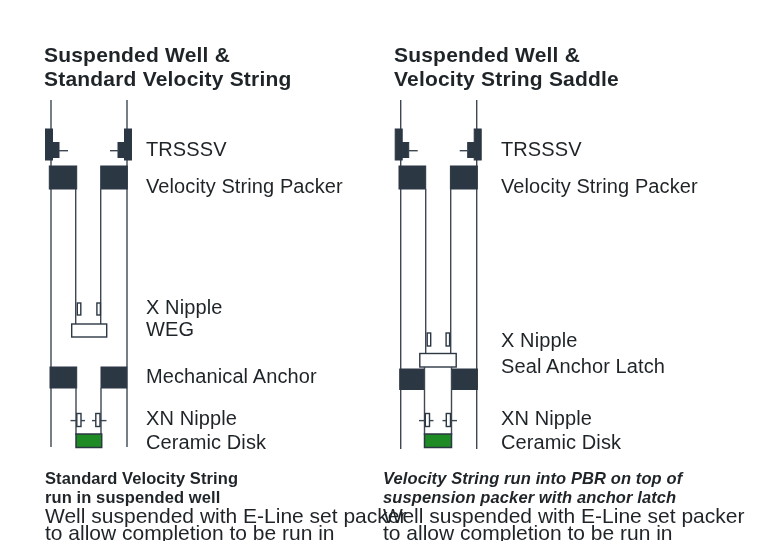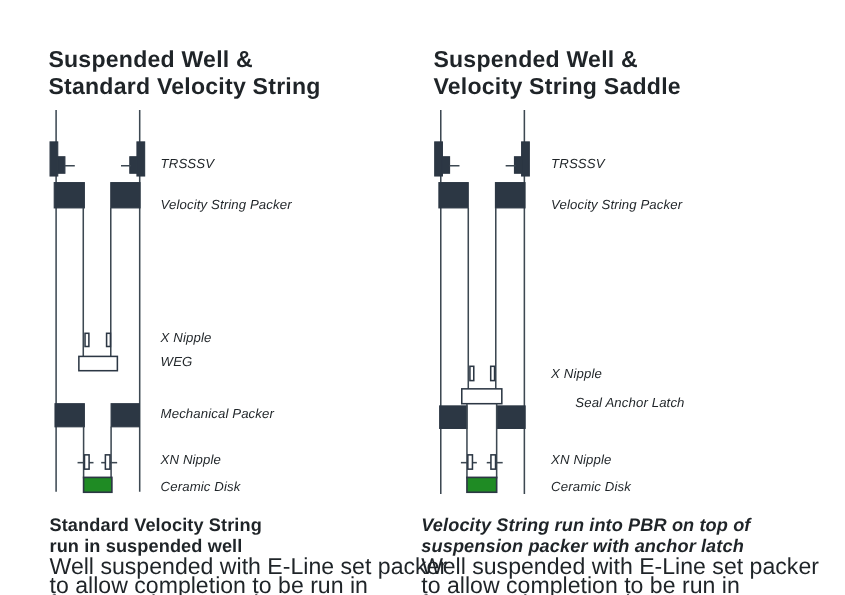--- a/index.html
+++ b/index.html
@@ -5,21 +5,21 @@
   html,body { margin:0; padding:0; background:#ffffff; }
   .canvas {
     position:relative; width:768px; height:541px; background:#ffffff;
     font-family:"Liberation Sans", sans-serif; color:var(--ink,#1f2428); overflow:hidden;margin-top:32px;
   }
   .title {
     position:absolute; margin:0; font-size:21px; line-height:23.5px; font-weight:600;
     letter-spacing:.2px; white-space:pre-line;
   }
   .dlabel {
-    position:absolute; font-size:12px; line-height:17px; letter-spacing:.1px; white-space:nowrap;font-style:italic;
+    position:absolute; font-size:20px; line-height:17px; letter-spacing:.1px; white-space:nowrap;
   }
   .cap-title {
     position:absolute; font-size:16.5px; font-weight:700; line-height:18.5px;
     letter-spacing:.1px; white-space:pre-line;
   }
   .cap-body {
     position:absolute; font-size:21px; line-height:16.5px; white-space:pre-line;
   }
   svg.diagram { position:absolute; overflow:visible; }
   .blk  { fill:var(--dark,#2c3744); stroke:var(--dark,#2c3744); stroke-width:1; }
@@ -77,21 +77,21 @@
       <rect class="hollow" x="95.8" y="381.5" width="4.2" height="13"></rect>
     </g>
 
     <rect class="disk" x="76" y="402" width="25.7" height="13.5"></rect>
   </svg>
 
   <div class="dlabel" style="left:146px; top:109px;">TRSSSV</div>
   <div class="dlabel" style="left:146px; top:146px;">Velocity String Packer</div>
   <div class="dlabel" style="left:146px; top:267px;">X Nipple</div>
   <div class="dlabel" style="left:146px; top:289px;">WEG</div>
-  <div class="dlabel" style="left:146px; top:336px;">Mechanical Packer</div>
+  <div class="dlabel" style="left:146px; top:336px;">Mechanical Anchor</div>
   <div class="dlabel" style="left:146px; top:378px;">XN Nipple</div>
   <div class="dlabel" style="left:146px; top:402px;">Ceramic Disk</div>
 
   <div class="cap-title" style="left:45px; top:437px;">Standard Velocity String
 run in suspended well</div>
   <div class="cap-body" style="left:45px; top:476px;">Well suspended with E-Line set packer
 to allow completion to be run in
 faster workover mode.</div>
 
   <h2 class="title" style="left:394px; top:11px;">Suspended Well &amp;
@@ -138,21 +138,21 @@
       <line class="ln" x1="442.5" y1="388.6" x2="457" y2="388.6"></line>
       <rect class="hollow" x="446.3" y="381.5" width="4.2" height="13"></rect>
     </g>
 
     <rect class="disk" x="424.5" y="402" width="27" height="13.5"></rect>
   </svg>
 
   <div class="dlabel" style="left:501px; top:109px;">TRSSSV</div>
   <div class="dlabel" style="left:501px; top:146px;">Velocity String Packer</div>
   <div class="dlabel" style="left:501px; top:300px;">X Nipple</div>
-  <div class="dlabel" style="left:523px; top:326px;text-align:center;">Seal Anchor Latch</div>
+  <div class="dlabel" style="left:501px; top:326px;text-align:center;">Seal Anchor Latch</div>
   <div class="dlabel" style="left:501px; top:378px;">XN Nipple</div>
   <div class="dlabel" style="left:501px; top:402px;">Ceramic Disk</div>
 
   <div class="cap-title" style="left:383px; top:437px;font-style:italic;">Velocity String run into PBR on top of
 suspension packer with anchor latch</div>
   <div class="cap-body" style="left:383px; top:476px;">Well suspended with E-Line set packer
 to allow completion to be run in
 faster workover mode.</div>
 
 </div>

